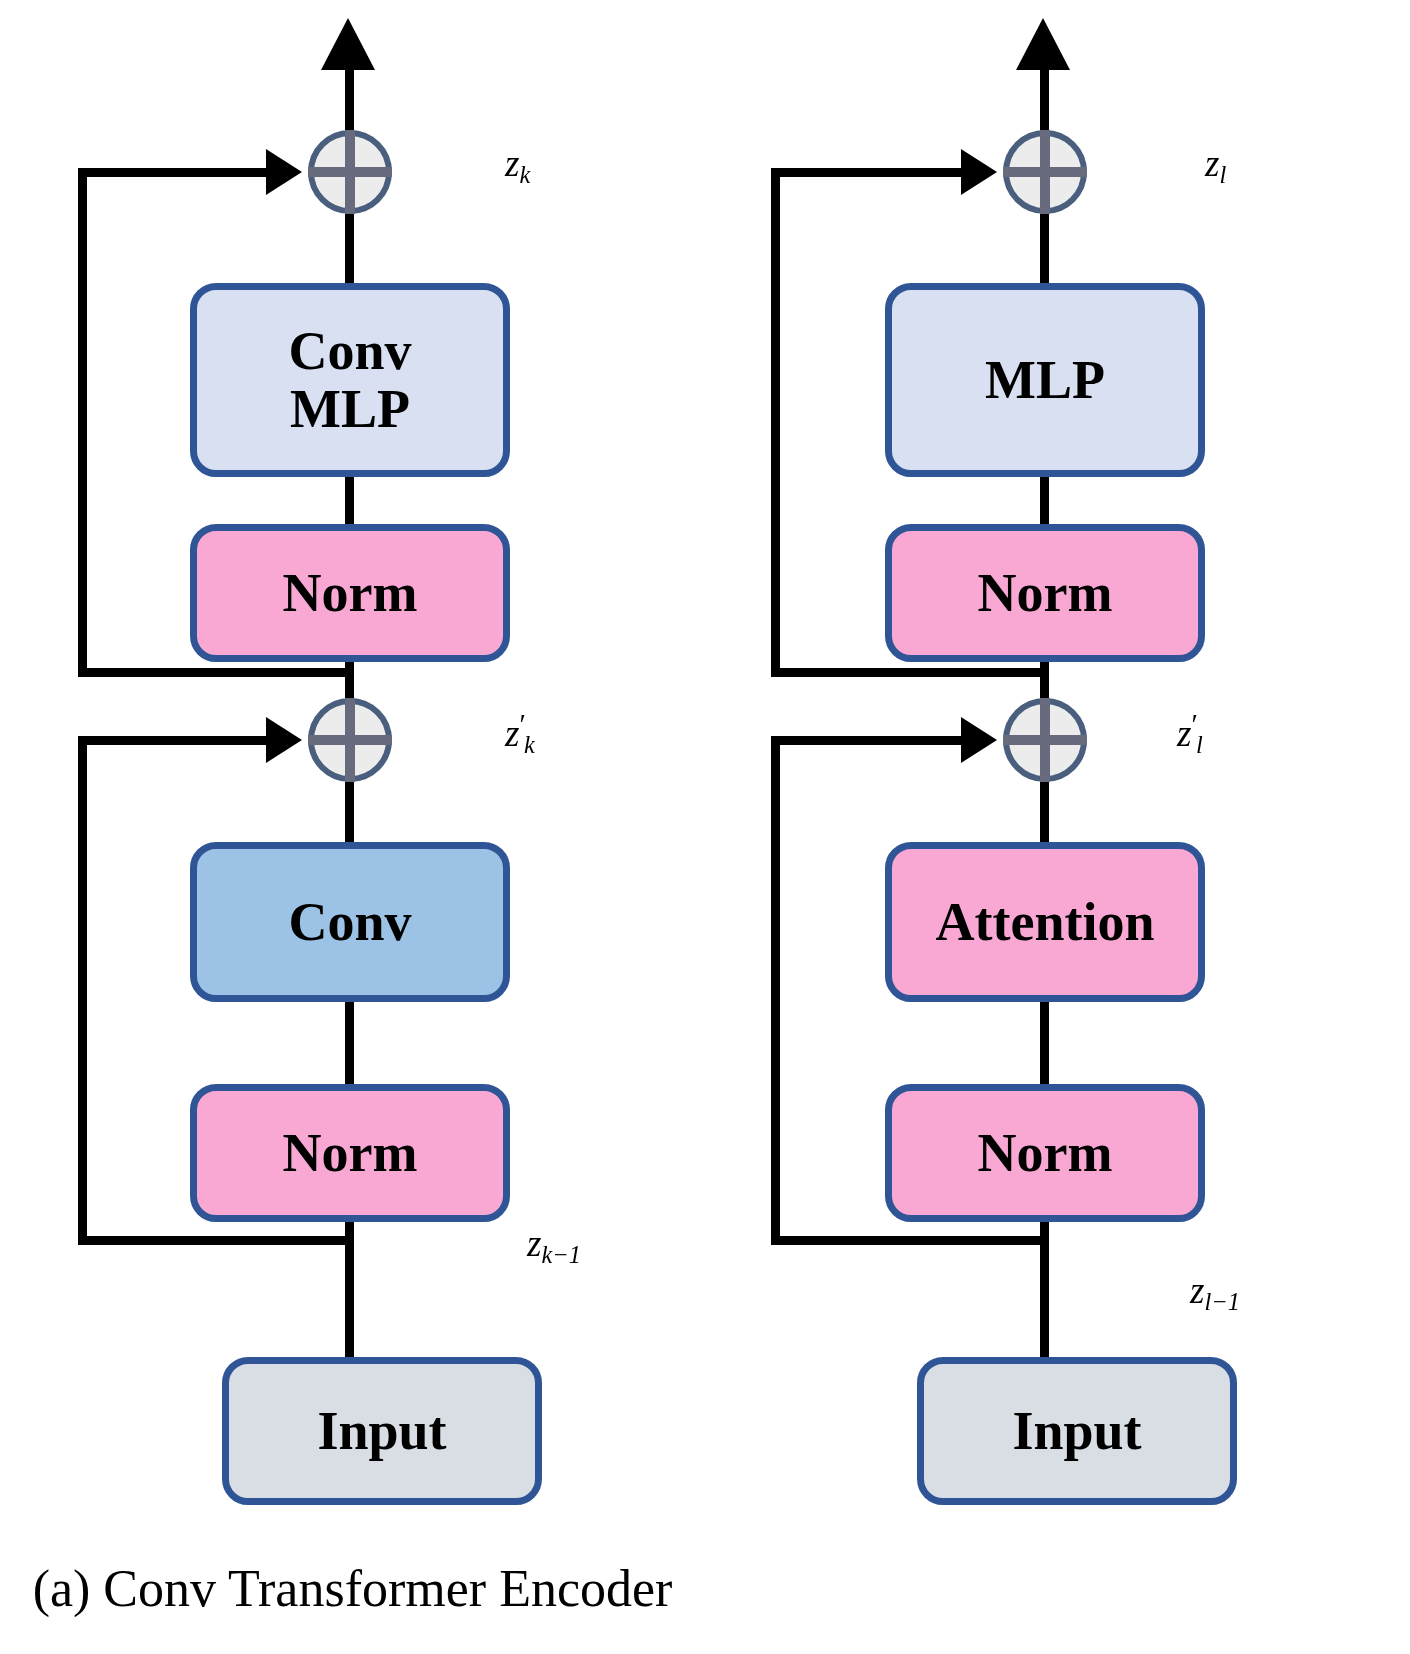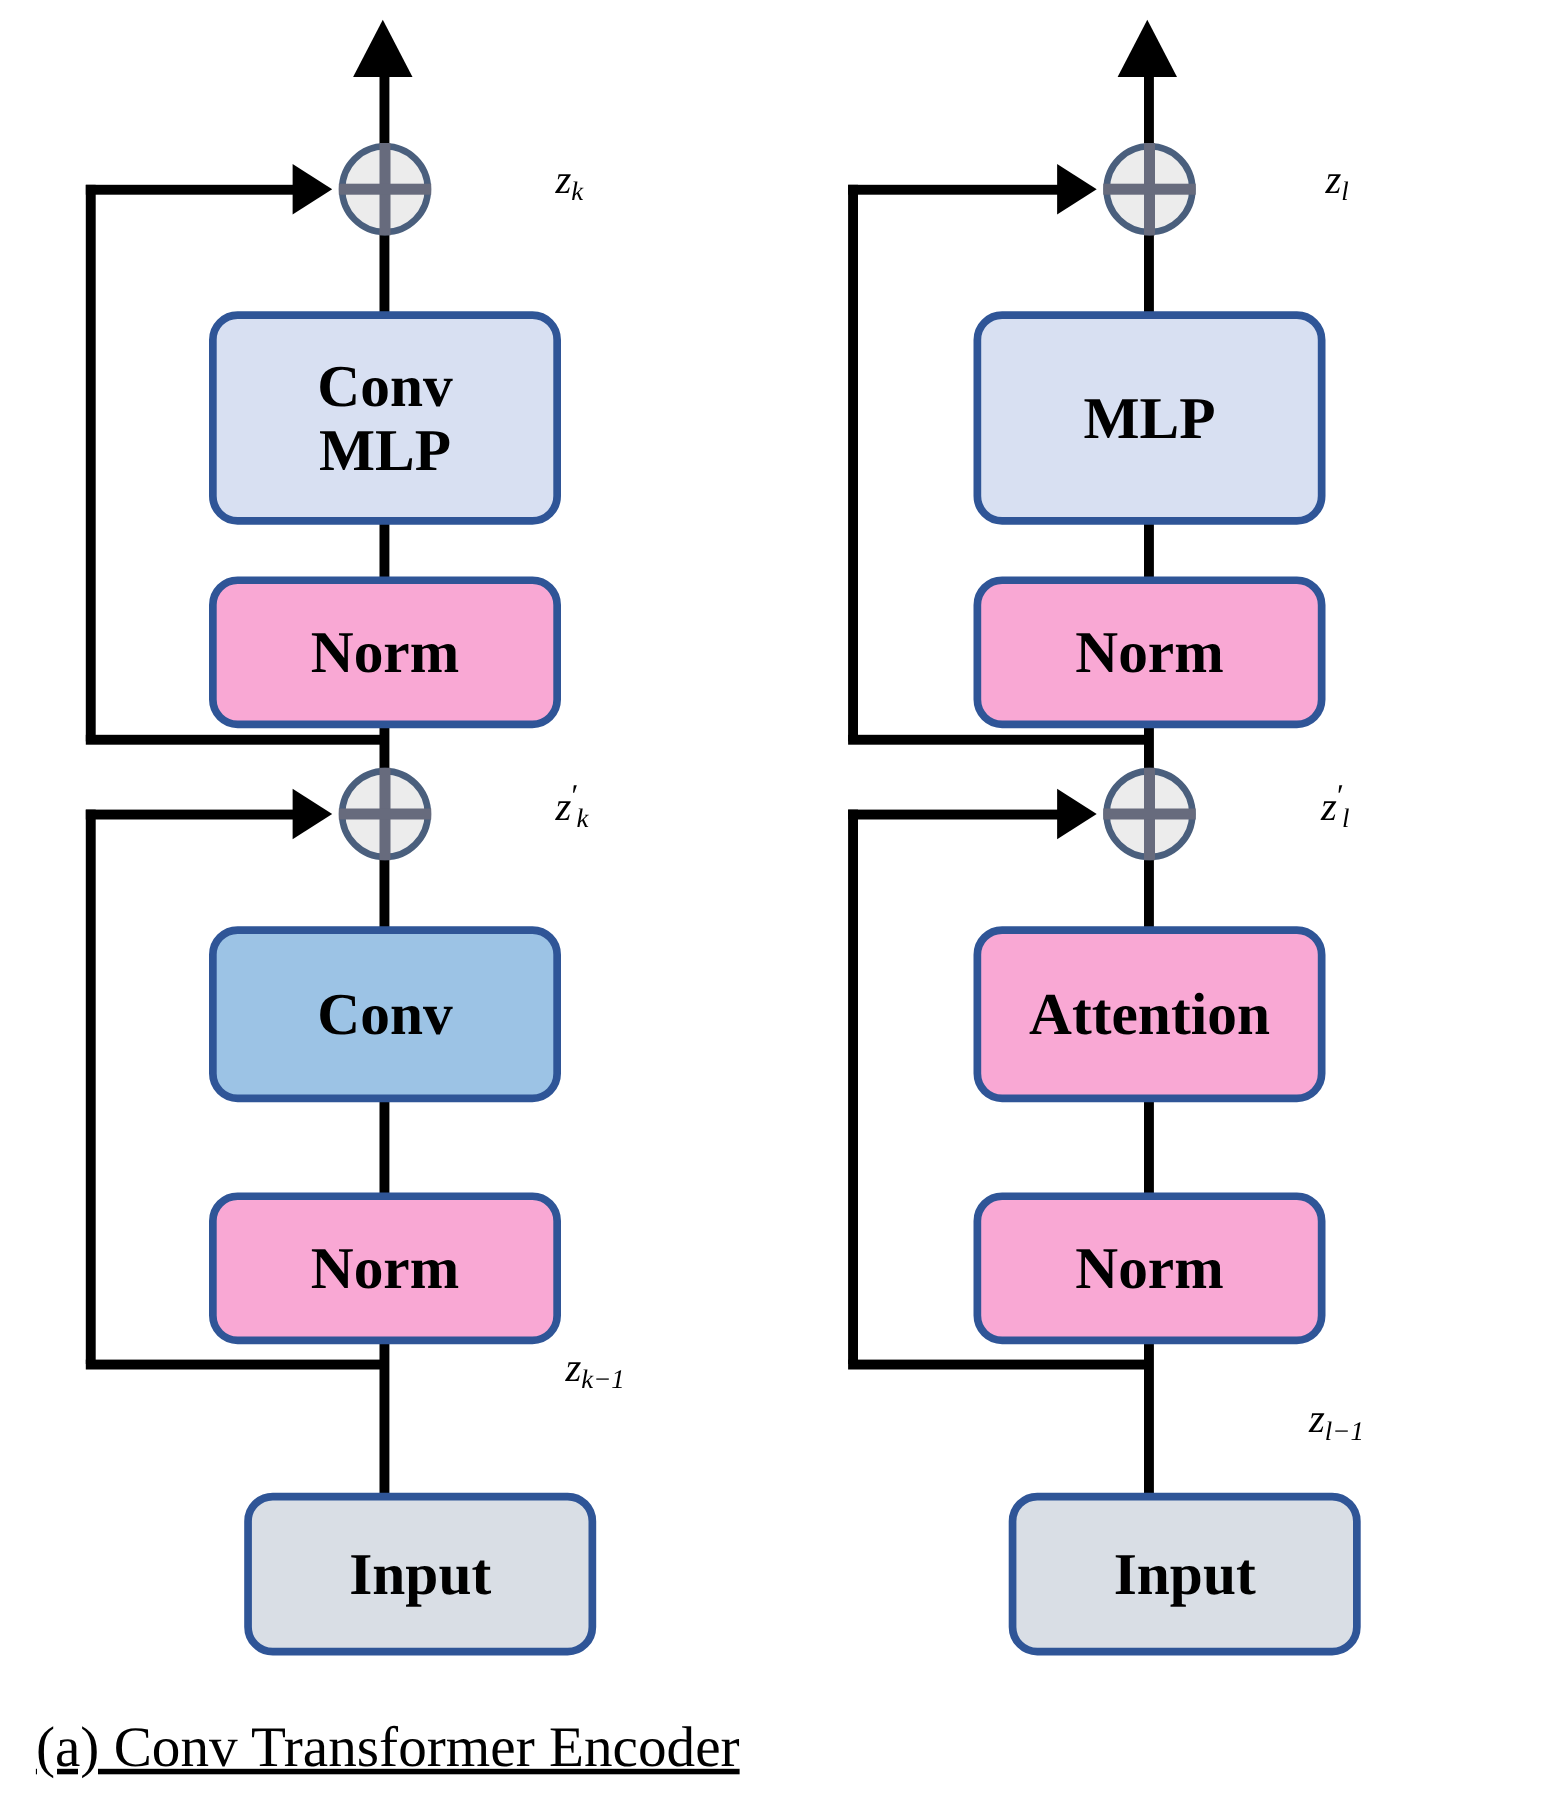--- a/index.html
+++ b/index.html
@@ -135,21 +135,20 @@
   
   .caption {
     position: absolute;
     bottom: 36px;
     width: 100%;
     text-align: center;
     font-family: "Liberation Serif", serif;
     font-size: 52px;
     color: #000;
     white-space: nowrap;
-    text-decoration: underline;
   }
 </style>
 </head>
 <body>
 
 <div id="stage">
 
   <div class="panel" id="panel-a">
 
     <div class="vline" style="left:345px; top:60px; height:120px;"></div>
@@ -203,21 +202,21 @@
     </div>
 
     <div class="mathlabel" style="left:505px; top:142px;">
       <span>z</span><span class="sub">k</span>
     </div>
 
     <div class="mathlabel" style="left:505px; top:708px;">
       <span>z</span><span class="prime">′</span><span class="sub">k</span>
     </div>
 
-    <div class="mathlabel" style="left:514px; top:1222px;">
+    <div class="mathlabel" style="left:527px; top:1222px;">
       <span>z</span><span class="sub">k−1</span>
     </div>
 
     <div class="caption">(a) Conv Transformer Encoder</div>
   </div>
 
   <div class="panel" id="panel-b">
 
     <div class="vline" style="left:335px; top:60px; height:120px;"></div>
     <div class="arrow-up" style="left:311px; top:18px;"></div>
@@ -265,21 +264,21 @@
     <div class="vline" style="left:335px; top:1215px; height:148px;"></div>
 
     <div class="node fill-input" style="left:180px; top:1357px; width:320px; height:148px;">
       <span class="label">Input</span>
     </div>
 
     <div class="mathlabel" style="left:500px; top:142px;">
       <span>z</span><span class="sub">l</span>
     </div>
 
-    <div class="mathlabel" style="left:496px; top:708px;text-align:right;">
+    <div class="mathlabel" style="left:472px; top:708px;text-align:right;">
       <span>z</span><span class="prime">′</span><span class="sub">l</span>
     </div>
 
     <div class="mathlabel" style="left:485px; top:1269px;">
       <span>z</span><span class="sub">l−1</span>
     </div>
 
   </div>
 
 </div>

